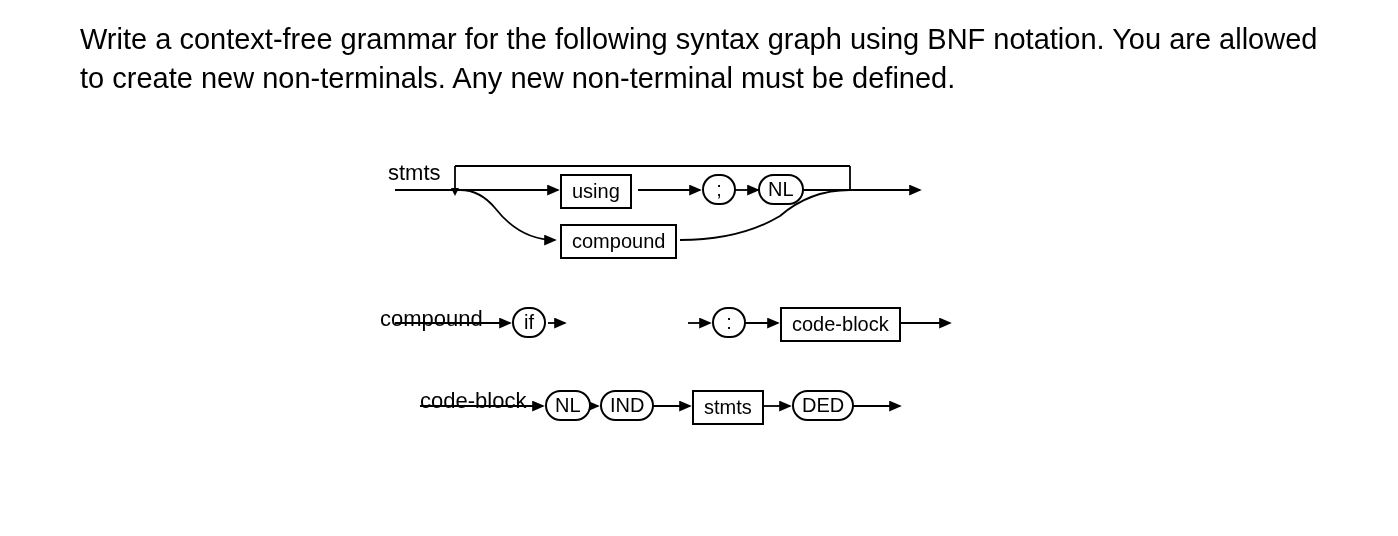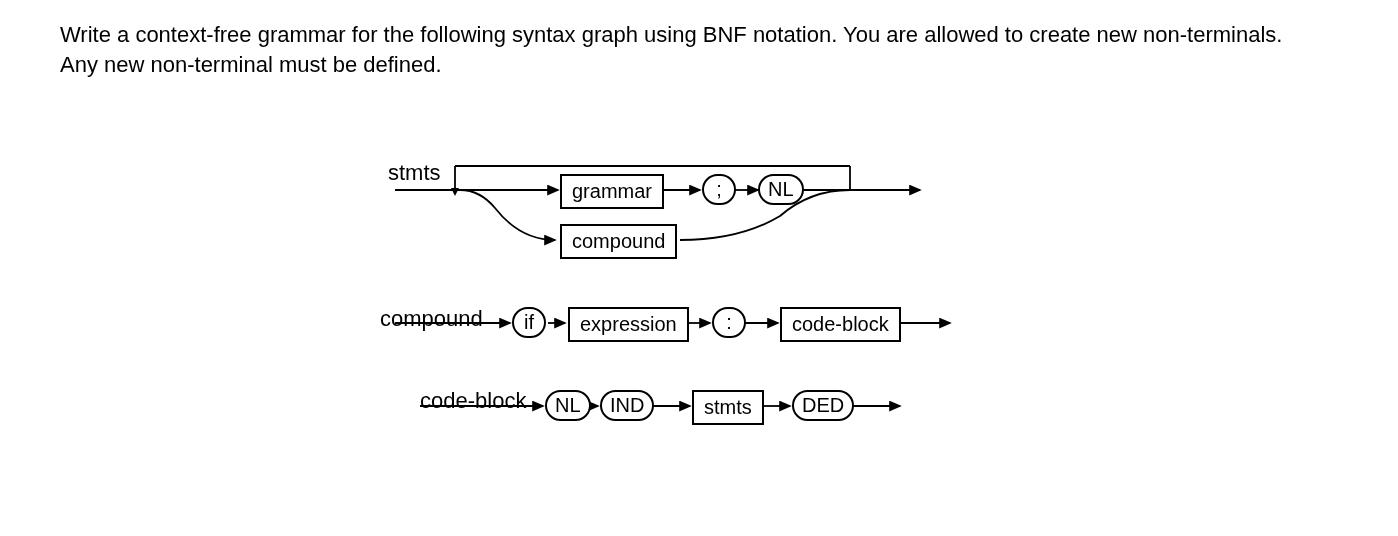--- a/index.html
+++ b/index.html
@@ -6,24 +6,24 @@
     margin: 0;
     padding: 0;
     font-family: Arial, Helvetica, sans-serif;
     background: #fff;
     width: 1398px;
     height: 536px;
     position: relative;
   }
   .prompt {
     position: absolute;
-    left: 60px;
+    left: 80px;
     top: 20px;
     width: 1260px;
-    font-size: 22px;
+    font-size: 29px;
     line-height: 1.35;
     color: #000;
   }
   .diagram {
     position: absolute;
     left: 380px;
     top: 148px;
     width: 640px;
     height: 320px;
   }
@@ -108,28 +108,27 @@
     <line class="ln" x1="520" y1="175" x2="570" y2="175" marker-end="url(#ar)"></line>
 
     <line class="ln" x1="40" y1="258" x2="163" y2="258" marker-end="url(#ar)"></line>
     <line class="ln" x1="205" y1="258" x2="218" y2="258" marker-end="url(#ar)"></line>
     <line class="ln" x1="272" y1="258" x2="310" y2="258" marker-end="url(#ar)"></line>
     <line class="ln" x1="380" y1="258" x2="410" y2="258" marker-end="url(#ar)"></line>
     <line class="ln" x1="468" y1="258" x2="520" y2="258" marker-end="url(#ar)"></line>
   </svg>
 
   <div class="rule-label" style="left:8px; top:12px;">stmts</div>
-  <div class="nonterm" style="left:180px; top:26px;">grammar</div>
+  <div class="nonterm" style="left:180px; top:26px;">using</div>
   <div class="term-oval" style="left:322px; top:26px;">;</div>
   <div class="term-oval" style="left:378px; top:26px;">NL</div>
   <div class="nonterm" style="left:180px; top:76px;">compound</div>
 
   <div class="rule-label" style="left:0px; top:158px;">compound</div>
   <div class="term-oval" style="left:132px; top:159px;">if</div>
-  <div class="nonterm" style="left:188px; top:159px;">expression</div>
   <div class="term-oval" style="left:332px; top:159px;">:</div>
   <div class="nonterm" style="left:400px; top:159px;">code-block</div>
 
   <div class="rule-label" style="left:40px; top:240px;">code-block</div>
   <div class="term-oval" style="left:165px; top:242px;">NL</div>
   <div class="term-oval" style="left:220px; top:242px;">IND</div>
   <div class="nonterm" style="left:312px; top:242px;">stmts</div>
   <div class="term-oval" style="left:412px; top:242px;">DED</div>
 
 </div>

